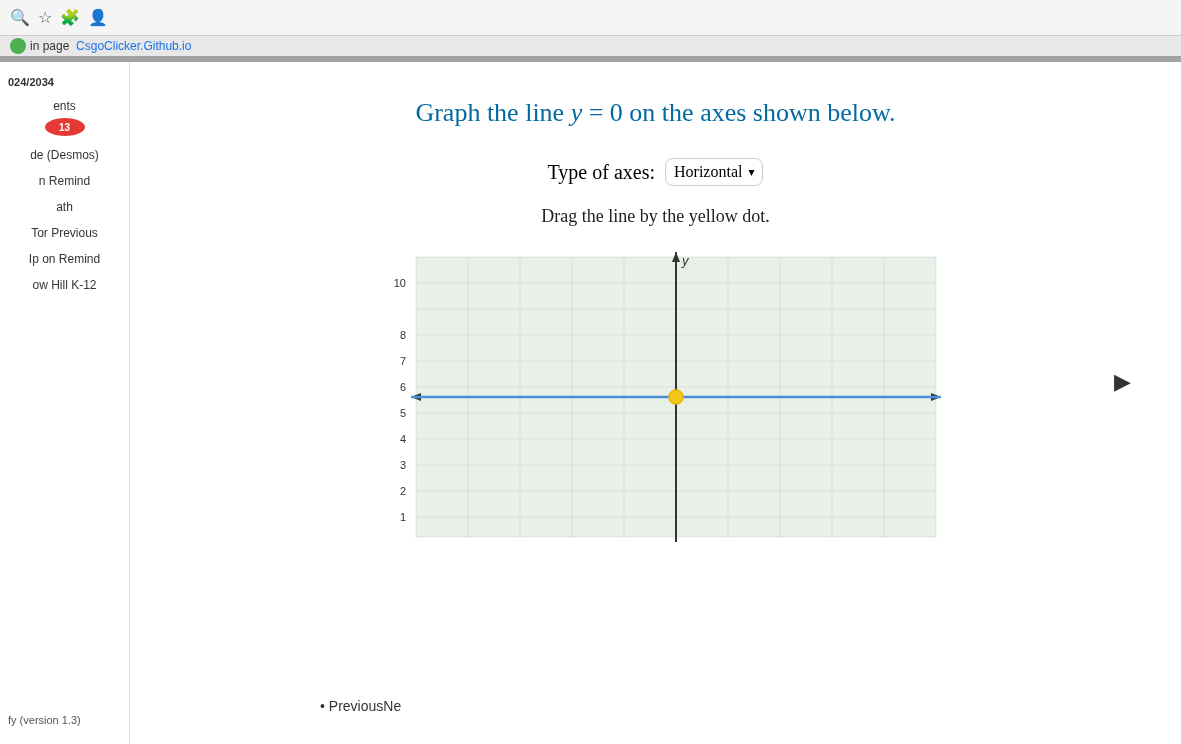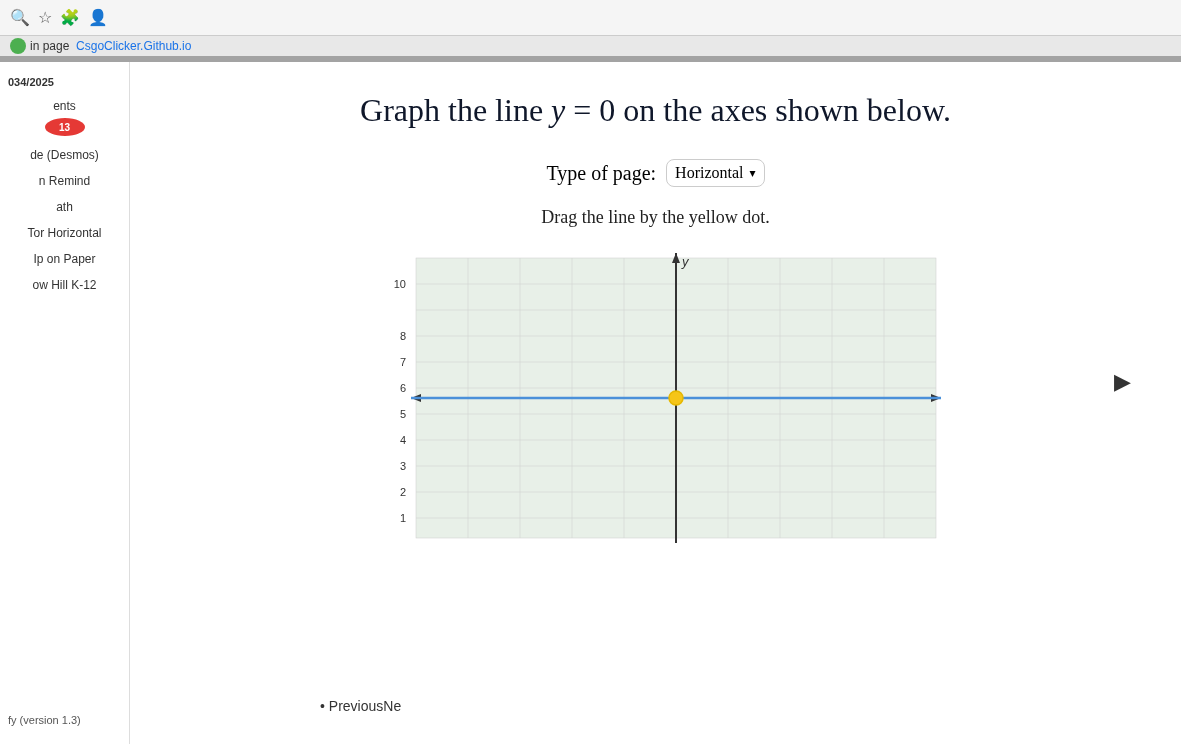--- a/index.html
+++ b/index.html
@@ -96,26 +96,27 @@
       flex: 1;
       background: #fff;
       padding: 30px 60px;
       display: flex;
       flex-direction: column;
       align-items: center;
       position: relative;
     }
 
     .question-title {
-      font-size: 32px;
+      font-size: 26px;
       font-weight: normal;
-      color: #0f172a;
+      color: #0369a1;
       margin-bottom: 30px;
       text-align: center;
       font-family: 'Times New Roman', serif;
+      margin-top: 6px;
     }
     .question-title em { font-style: italic; }
 
     .line-type-row {
       display: flex;
       align-items: center;
       gap: 10px;
       font-size: 20px;
       font-family: 'Times New Roman', serif;
       margin-bottom: 20px;
@@ -199,58 +200,58 @@
 <div class="tab-bar">
   <span class="favicon"></span>
   <span>in page</span>
   &nbsp;&nbsp;
   <span style="color:#1a73e8;">CsgoClicker.Github.io</span>
 </div>
 
 <div class="main-layout">
 
   <div class="sidebar">
-    <div class="sidebar-date">034/2025</div>
+    <div class="sidebar-date">024/2034</div>
 
     <div class="sidebar-item">
       <span>ents</span>
       <span class="badge">13</span>
     </div>
     <div class="sidebar-item">
       <span>de (Desmos)</span>
     </div>
     <div class="sidebar-item">
       <span>n Remind</span>
     </div>
     <div class="sidebar-item">
       <span>ath</span>
     </div>
     <div class="sidebar-item">
-      <span>Tor Horizontal</span>
-    </div>
-    <div class="sidebar-item">
-      <span>Ip on Paper</span>
+      <span>Tor Previous</span>
+    </div>
+    <div class="sidebar-item">
+      <span>Ip on Remind</span>
     </div>
     <div class="sidebar-item">
       <span>ow Hill K-12</span>
     </div>
 
     <div class="sidebar-footer">
       <span>fy (version 1.3)</span>
     </div>
   </div>
 
   <div class="main-content">
 
     <h1 class="question-title">
       Graph the line <em>y</em> = 0 on the axes shown below.
     </h1>
 
     <div class="line-type-row">
-      <span>Type of page:</span>
+      <span>Type of axes:</span>
       <div class="line-type-select">
         <span>Horizontal</span>
         <span style="font-size:12px;">▾</span>
       </div>
     </div>
 
     <div class="drag-instruction">Drag the line by the yellow dot.</div>
 
     <div class="graph-container">
       <svg class="graph-svg" viewBox="0 0 580 300" xmlns="http://www.w3.org/2000/svg">

